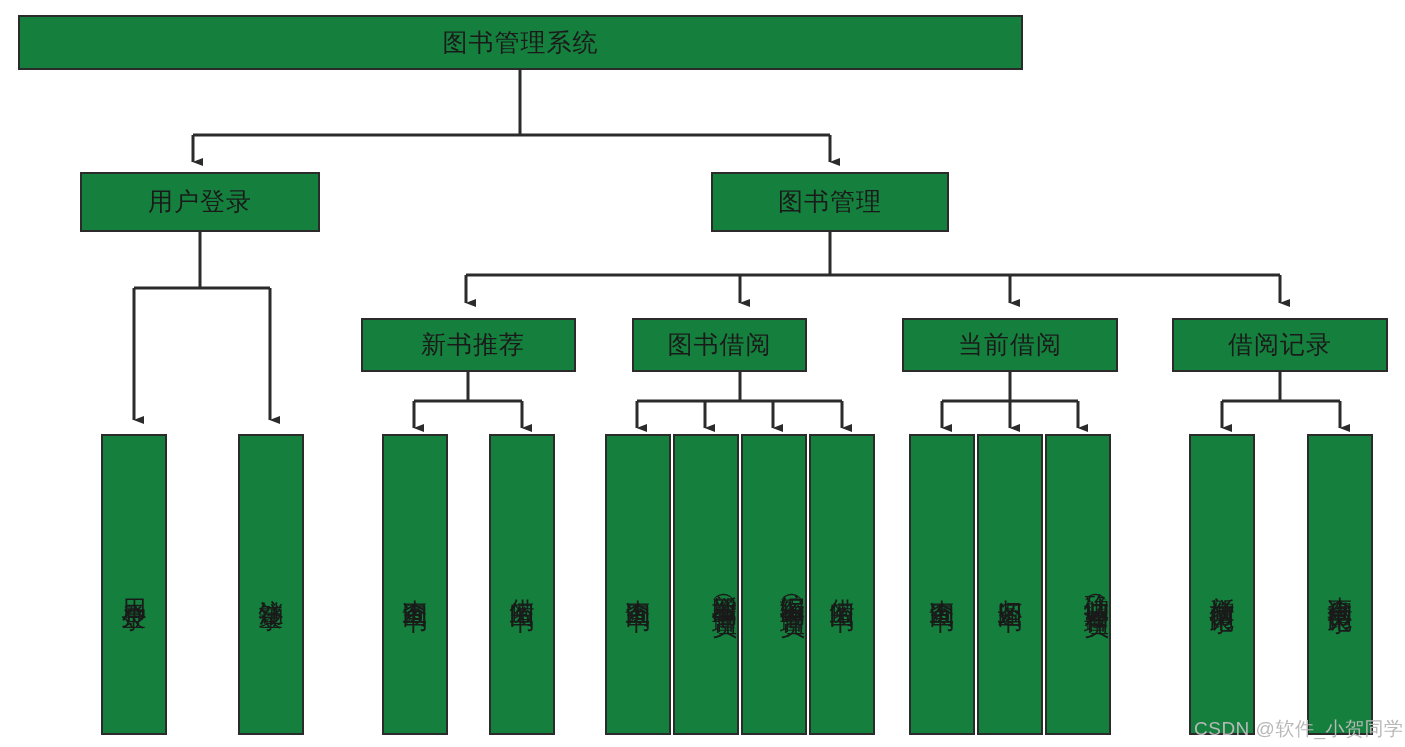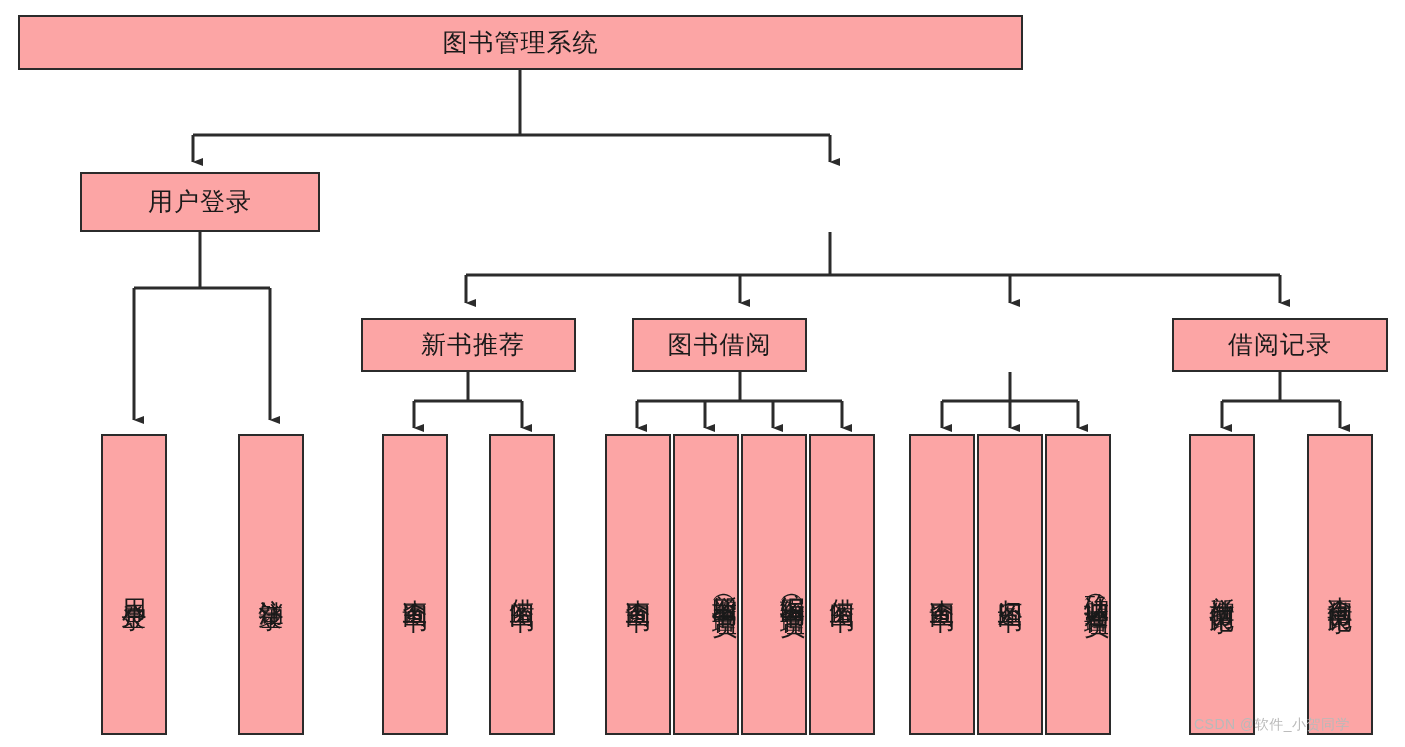--- a/index.html
+++ b/index.html
@@ -21,21 +21,21 @@
     position: absolute;
     left: 0;
     top: 0;
     width: 1405px;
     height: 747px;
     pointer-events: none;
   }
   .node {
     position: absolute;
     box-sizing: border-box;
-    background: #fca5a5;
+    background: #15803d;
     border: 2.5px solid #2b2b2b;
     display: flex;
     align-items: center;
     justify-content: center;
     color: #1a1a1a;
   }
   .node-h {
     font-size: 25px;
     letter-spacing: 1px;
     line-height: 1.1;
@@ -49,21 +49,21 @@
     justify-content: center;
     padding-top: 6px;
     line-height: 1.0;
   }
   .node-v.mid {
     align-items: center;
     padding-top: 0;
   }
   .watermark {
     position: absolute;
-    font-size: 14px;
+    font-size: 19px;
     color: #b9b9b9;
     letter-spacing: 0.5px;
     white-space: nowrap;
     user-select: none;
   }
 </style>
 </head>
 <body>
 
 <div id="canvas">
@@ -115,25 +115,27 @@
       <path d="M1222,401 L1340,401"></path>
       <path d="M1222,401 L1222,428" marker-end="url(#arw)"></path>
       <path d="M1340,401 L1340,428" marker-end="url(#arw)"></path>
     </g>
   </svg>
 
   <div class="node node-h" style="left:18px; top:15px; width:1005px; height:55px;">图书管理系统</div>
 
   <div class="node node-h" style="left:80px; top:172px; width:240px; height:60px;">用户登录</div>
 
+  <div class="node node-h" style="left:711px; top:172px; width:238px; height:60px;">图书管理</div>
 
   <div class="node node-h" style="left:361px; top:318px; width:215px; height:54px;padding-left:9px;">新书推荐</div>
 
   <div class="node node-h" style="left:632px; top:318px; width:175px; height:54px;">图书借阅</div>
 
+  <div class="node node-h" style="left:902px; top:318px; width:216px; height:54px;">当前借阅</div>
 
   <div class="node node-h" style="left:1172px; top:318px; width:216px; height:54px;text-align:right;">借阅记录</div>
 
   <div class="node node-v mid" style="left:101px; top:434px; width:66px; height:301px;">用户登录</div>
 
   <div class="node node-v mid" style="left:238px; top:434px; width:66px; height:301px;">注销登录</div>
 
   <div class="node node-v mid" style="left:382px; top:434px; width:66px; height:301px;">查询图书</div>
 
   <div class="node node-v mid" style="left:489px; top:434px; width:66px; height:301px;">借阅图书</div>

